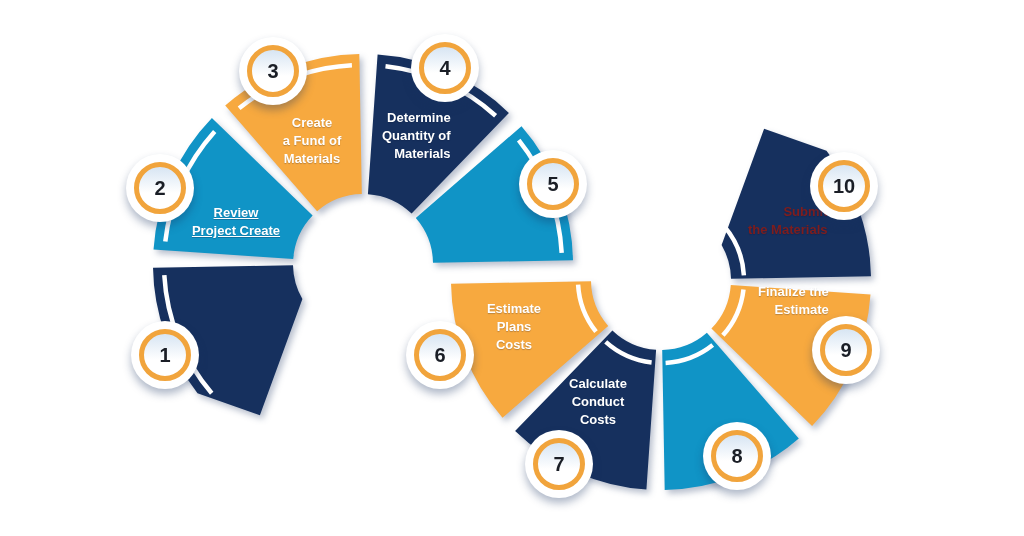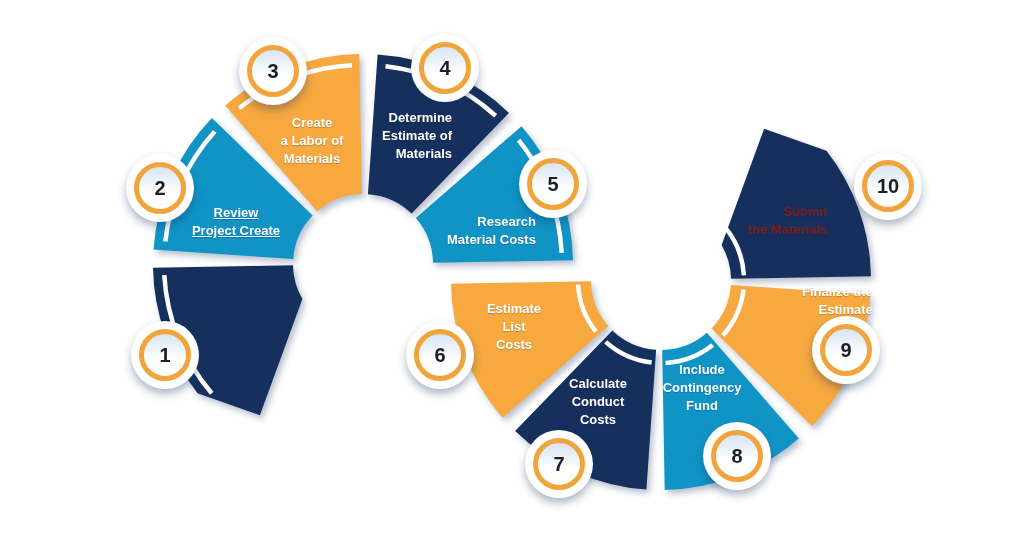--- a/index.html
+++ b/index.html
@@ -65,89 +65,80 @@
         <div>Review</div>
         <div>Project Create</div>
       </div>
       <div class="badge" style="left: 160px; top: 188px;">
         <div class="badge-ring" style="border-color: rgb(241, 164, 60);">
           <span class="badge-number" style="color: rgb(26, 30, 38);">2</span>
         </div>
       </div>
       <div class="wedge-label" style="left: 312px; top: 141px; color: rgb(255, 255, 255);">
         <div>Create</div>
-        <div>a Labor of</div>
+        <div>a Fund of</div>
         <div>Materials</div>
       </div>
       <div class="badge" style="left: 273px; top: 71px;">
         <div class="badge-ring" style="border-color: rgb(241, 164, 60);">
           <span class="badge-number" style="color: rgb(26, 30, 38);">3</span>
         </div>
       </div>
       <div class="wedge-label left" style="left: 382px; top: 136px; color: rgb(255, 255, 255);">
         <div>Determine</div>
-        <div>Estimate of</div>
+        <div>Quantity of</div>
         <div>Materials</div>
       </div>
       <div class="badge" style="left: 445px; top: 68px;">
         <div class="badge-ring" style="border-color: rgb(241, 164, 60);">
           <span class="badge-number" style="color: rgb(26, 30, 38);">4</span>
         </div>
-      </div>
-      <div class="wedge-label left" style="left: 447px; top: 231px; color: rgb(255, 255, 255);">
-        <div>Research</div>
-        <div>Material Costs</div>
       </div>
       <div class="badge" style="left: 553px; top: 184px;">
         <div class="badge-ring" style="border-color: rgb(241, 164, 60);">
           <span class="badge-number" style="color: rgb(26, 30, 38);">5</span>
         </div>
       </div>
       <div class="wedge-label" style="left: 514px; top: 327px; color: rgb(255, 255, 255);">
         <div>Estimate</div>
-        <div>List</div>
+        <div>Plans</div>
         <div>Costs</div>
       </div>
       <div class="badge" style="left: 440px; top: 355px;">
         <div class="badge-ring" style="border-color: rgb(241, 164, 60);">
           <span class="badge-number" style="color: rgb(26, 30, 38);">6</span>
         </div>
       </div>
       <div class="wedge-label" style="left: 598px; top: 402px; color: rgb(255, 255, 255);">
         <div>Calculate</div>
         <div>Conduct</div>
         <div>Costs</div>
       </div>
       <div class="badge" style="left: 559px; top: 464px;">
         <div class="badge-ring" style="border-color: rgb(241, 164, 60);">
           <span class="badge-number" style="color: rgb(26, 30, 38);">7</span>
         </div>
       </div>
-      <div class="wedge-label" style="left: 702px; top: 388px; color: rgb(255, 255, 255);">
-        <div>Include</div>
-        <div>Contingency</div>
-        <div>Fund</div>
-      </div>
       <div class="badge" style="left: 737px; top: 456px;">
         <div class="badge-ring" style="border-color: rgb(241, 164, 60);">
           <span class="badge-number" style="color: rgb(26, 30, 38);">8</span>
         </div>
       </div>
-      <div class="wedge-label left" style="left: 802px; top: 301px; color: rgb(255, 255, 255);">
+      <div class="wedge-label left" style="left: 758px; top: 301px; color: rgb(255, 255, 255);">
         <div>Finalize the</div>
         <div>Estimate</div>
       </div>
       <div class="badge" style="left: 846px; top: 350px;">
         <div class="badge-ring" style="border-color: rgb(241, 164, 60);">
           <span class="badge-number" style="color: rgb(26, 30, 38);">9</span>
         </div>
       </div>
       <div class="wedge-label left" style="left: 748px; top: 221px; color: #7f1d1d;">
         <div>Submit</div>
         <div>the Materials</div>
       </div>
-      <div class="badge" style="left: 888px; top: 186px;">
+      <div class="badge" style="left: 844px; top: 186px;">
         <div class="badge-ring" style="border-color: rgb(241, 164, 60);">
           <span class="badge-number" style="color: rgb(26, 30, 38);">10</span>
         </div>
       </div>
     </div>
 </div>
 
 </body></html>

